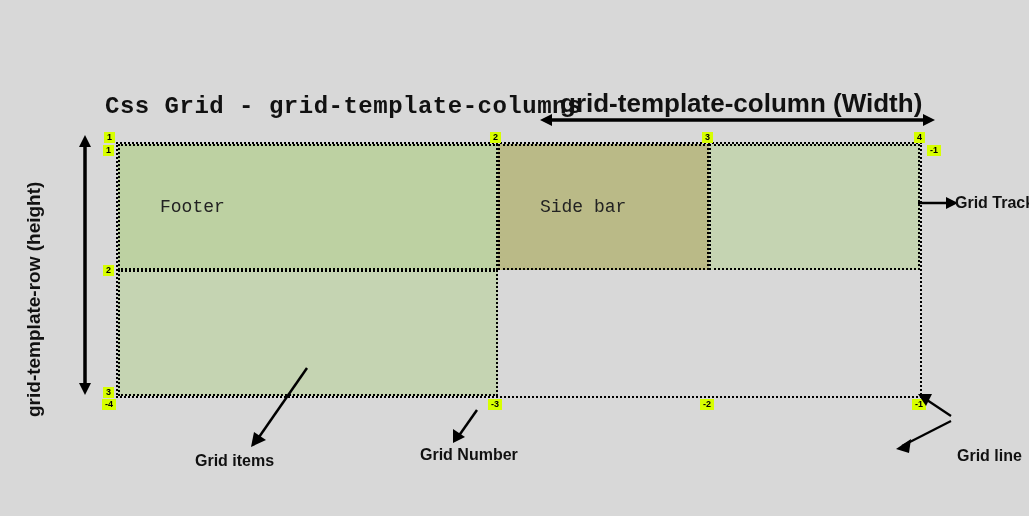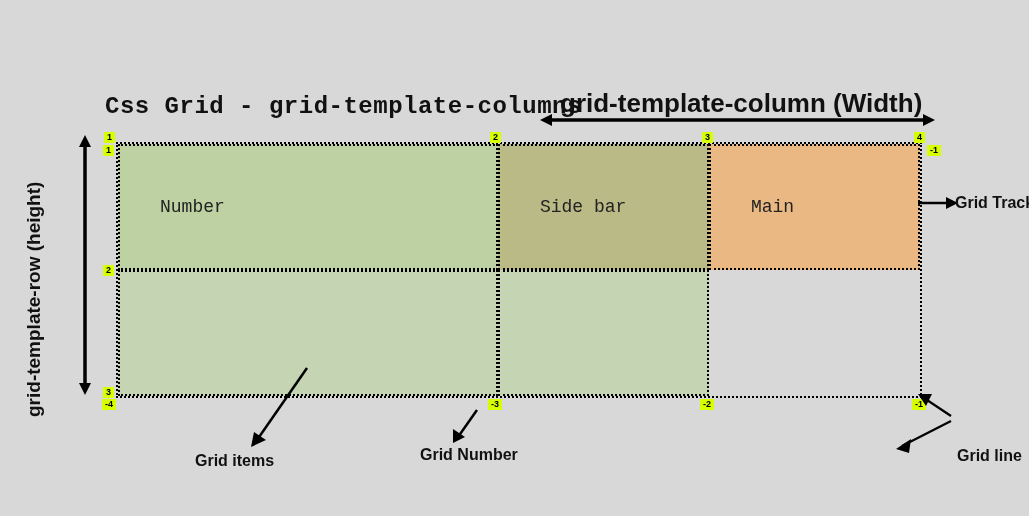--- a/index.html
+++ b/index.html
@@ -128,27 +128,24 @@
 
   <div class="height-label">grid-template-row (height)</div>
   <svg class="height-arrow" viewBox="0 0 14 260">
     <line x1="7" y1="8" x2="7" y2="252" stroke="#000" stroke-width="3.5"></line>
     <polygon points="7,0 1,12 13,12" fill="#000"></polygon>
     <polygon points="7,260 1,248 13,248" fill="#000"></polygon>
   </svg>
 
   <div class="grid">
     <div class="cell c1">
-        <span>Number</span>
+        <span>Footer</span>
       </div>
     <div class="cell c2">
         <span>Side bar</span>
-      </div>
-    <div class="cell c3">
-        <span>Main</span>
       </div>
     <div class="cell c5"></div>
     <div class="cell c6"></div>
   </div>
 
   <span class="badge" style="left:104px; top:132px;">1</span>
   <span class="badge" style="left:490px; top:132px;">2</span>
   <span class="badge" style="left:702px; top:132px;">3</span>
   <span class="badge" style="left:914px; top:132px;">4</span>
 

